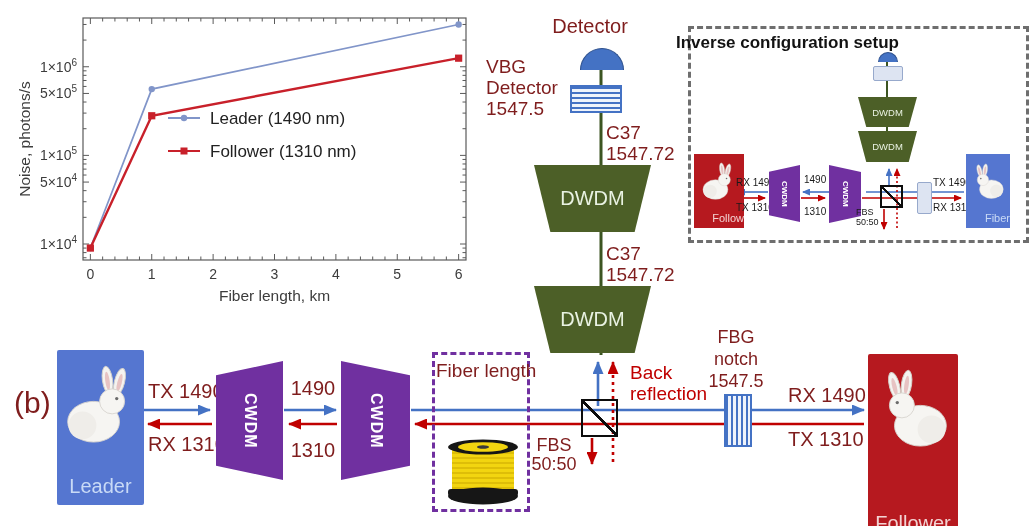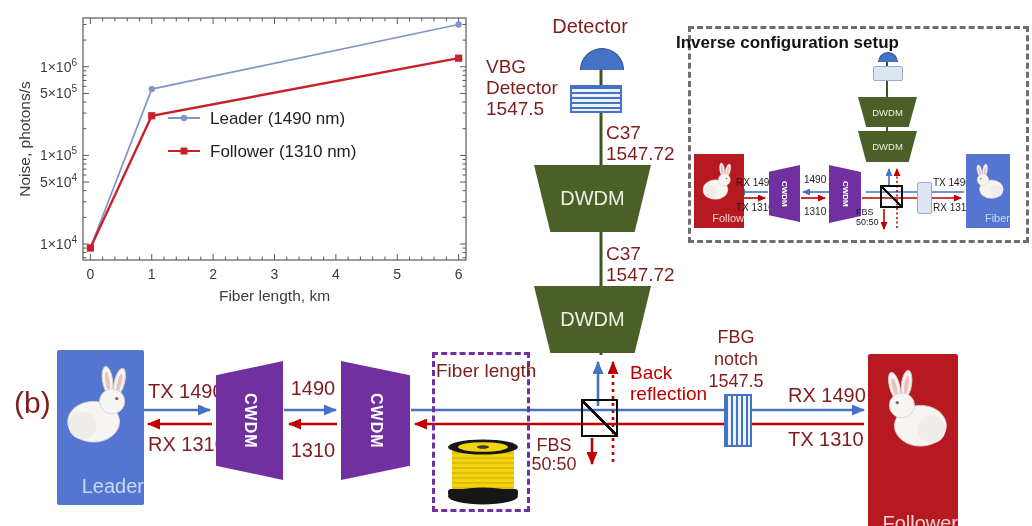--- a/index.html
+++ b/index.html
@@ -17,21 +17,21 @@
   .cwdm-r{clip-path:polygon(0% 0%,100% 12%,100% 88%,0% 100%);}
   .vtext{writing-mode:vertical-rl;}
   .filter-h{background:repeating-linear-gradient(180deg,var(--filter_stripe) 0 1.6px,var(--filter_fill) 1.6px 5px);
             border:2px solid var(--filter_stripe);}
   .filter-v{background:repeating-linear-gradient(90deg,var(--filter_stripe) 0 1.6px,var(--filter_fill) 1.6px 5px);
             border:2px solid var(--filter_stripe);}
   .splitter{position:absolute;border:2.5px solid #0d0d0d;background:
             linear-gradient(45deg,transparent calc(50% - 1.4px),#0d0d0d calc(50% - 1.4px),#0d0d0d calc(50% + 1.4px),transparent calc(50% + 1.4px));}
   .dome{position:absolute;background:var(--blue);border:1.5px solid #2f528f;border-bottom:none;
         border-radius:50% 50% 0 0 / 100% 100% 0 0;}
-  .party{position:absolute;border-radius:2px;display:flex;flex-direction:column;align-items:flex-end;justify-content:flex-end;}
+  .party{position:absolute;border-radius:2px;display:flex;flex-direction:column;align-items:center;justify-content:flex-end;}
   .party .pname{margin-bottom:7px;font-size:20px;}
   .leader-box{background:var(--leader_blue);}
   .leader-box .pname{color:#c9daf6;}
   .follower-box{background:var(--follower_red);}
   .follower-box .pname{color:#f3d3d3;}
   .dash-purple{position:absolute;border:3px dashed var(--purple);}
   .inset-frame{position:absolute;border:3px dashed var(--inset_border);}
   .inset-title{position:absolute;font-size:17px;font-weight:600;color:#121212;white-space:nowrap;}
   .mini-lbl{position:absolute;font-size:10px;line-height:11px;color:#1a1a1a;white-space:nowrap;}
   .mini-party{position:absolute;display:flex;flex-direction:column;align-items:flex-end;justify-content:flex-end;}

